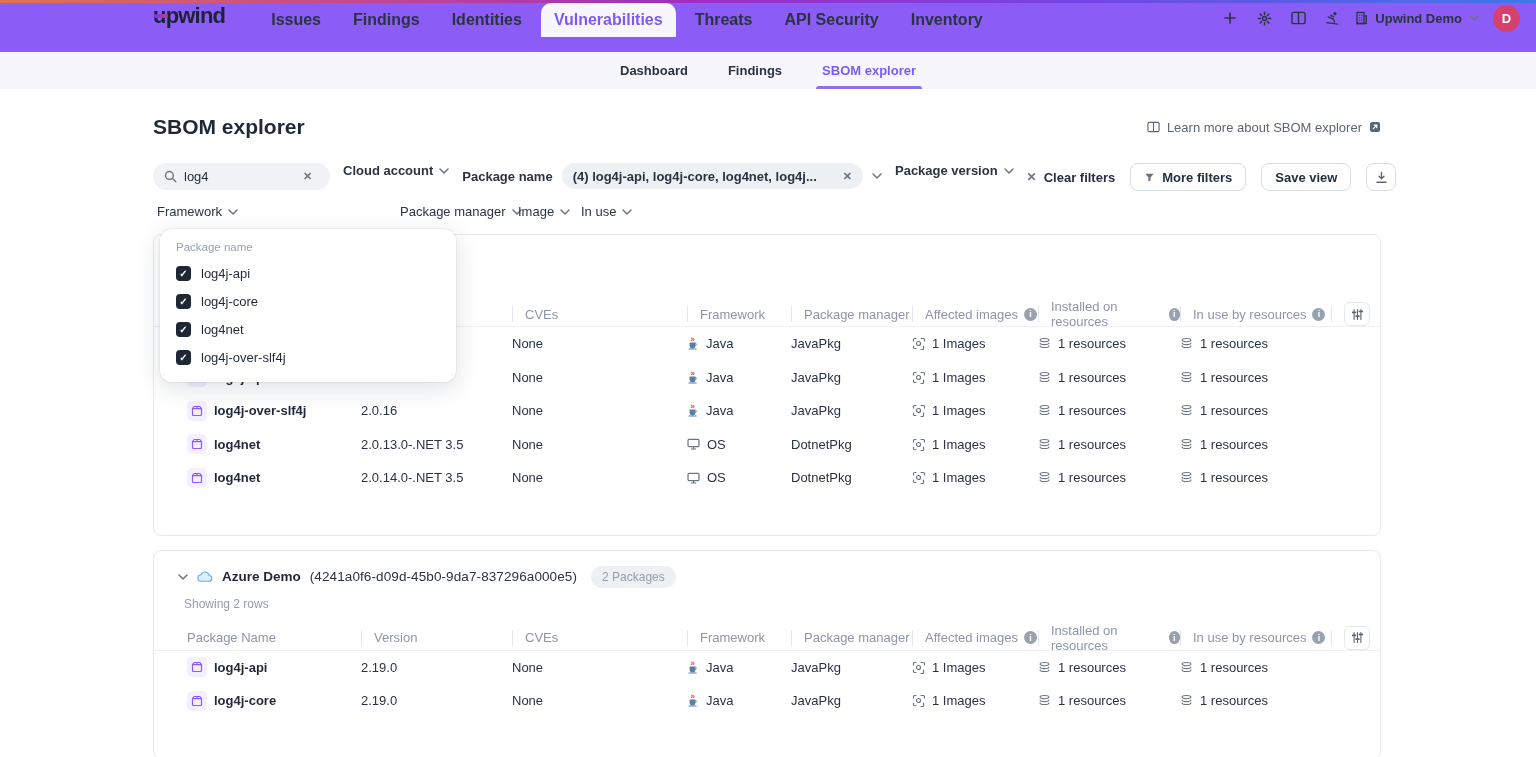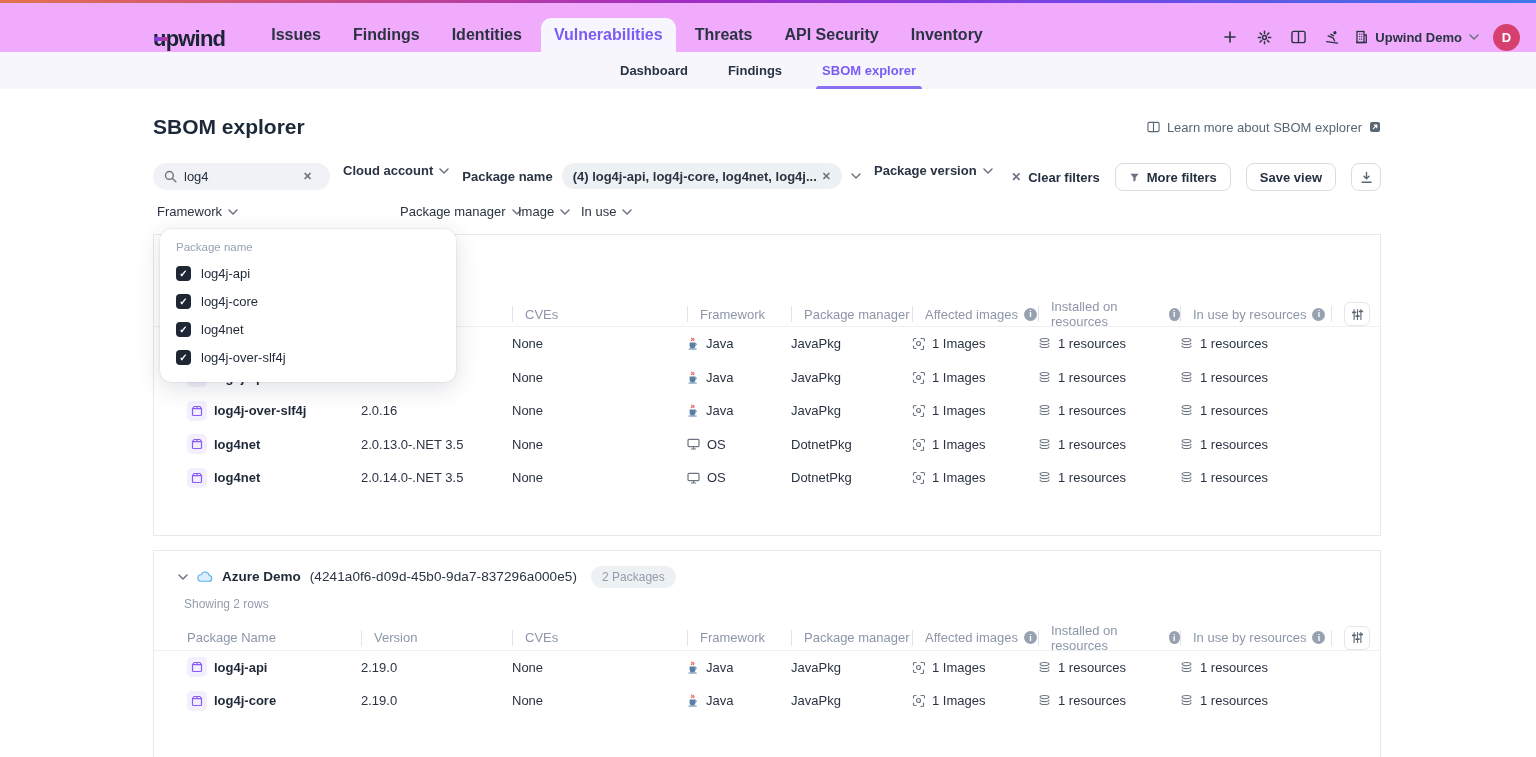--- a/index.html
+++ b/index.html
@@ -1,19 +1,19 @@
 <!DOCTYPE html>
 <html><head>
 <meta charset="utf-8">
 <style>
   *{box-sizing:border-box;margin:0;padding:0}
   body{width:1536px;height:757px;overflow:hidden;background:#fff;color:#252f3f;
        font-family:"Liberation Sans",sans-serif;position:relative}
   .topline{height:3px;background:linear-gradient(90deg,#e2734c 0%,#cd4f7e 18%,#a12cc4 45%,#7444e4 70%,#3d78e8 100%)}
-  .topbar{height:49px;display:flex;align-items:flex-end;background:#f0abfc;padding:0 16px 0 153px}
+  .topbar{height:49px;display:flex;align-items:flex-start;background:#8b5cf6;padding:0 16px 0 153px}
   .logo{display:flex;align-items:center;font-size:22px;font-weight:800;letter-spacing:-0.8px;color:#1b2434;
         position:relative;margin-right:33px;cursor:pointer}
   .logo::before{content:"";position:absolute;top:11px;left:1px;width:14px;height:3.5px;border-radius:2px;
         background:linear-gradient(90deg,#6d3bf5,#c13b8a)}
   .nav{display:flex;align-items:stretch;gap:6px}
   .nav-item{display:flex;align-items:center;padding:8px 13px;font-size:16px;font-weight:600;color:#2a3342;cursor:pointer;white-space:nowrap}
   .nav-item.active{color:#7a5cf5;background:#f7f5fd;border-radius:10px 10px 0 0}
   .topbar-right{margin-left:auto;display:flex;align-items:center;gap:4px;color:#2a3342}
   .tb-ic{width:30px;height:30px;display:flex;align-items:center;justify-content:center;color:#2a3342;cursor:pointer}
   .org{display:flex;align-items:center;gap:7px;font-size:13px;font-weight:700;margin-left:4px;cursor:pointer;white-space:nowrap}
@@ -28,30 +28,30 @@
   .page-title{font-size:21px;font-weight:700;color:#1d2839}
   .learn-more{display:flex;align-items:center;gap:7px;font-size:13px;color:#5b6675;cursor:pointer}
   .filter-row{display:flex;align-items:flex-start;margin-top:20px;height:28px;gap:13px}
   .search-box{width:177px;height:27px;background:#f0f2f5;border-radius:14px;display:flex;align-items:center;
         padding:0 11px;gap:7px;color:#6b7480;flex:none}
   .search-input{border:0;background:transparent;outline:0;font:13px "Liberation Sans",sans-serif;color:#252f3f;width:112px}
   .x{color:#6b7480;font-size:11px;cursor:pointer;font-weight:600}
   .f-label{font-size:13px;font-weight:700;color:#2a3342;display:flex;align-items:center;gap:6px;cursor:pointer;white-space:nowrap}
   .chev{color:#6b7480;display:flex;align-items:center}
   .pn-group{display:flex;align-items:center;gap:9px}
-  .chip{height:26px;background:#eef1f4;border-radius:13px;display:flex;align-items:center;gap:5px;padding:0 11px;
+  .chip{height:26px;background:#eef1f4;border-radius:13px;display:flex;align-items:center;gap:26px;padding:0 11px;
         font-size:13px;font-weight:600;color:#2a3342;white-space:nowrap;cursor:pointer}
   .right-cluster{margin-left:auto;display:flex;align-items:center;gap:15px}
   .clear-filters{display:flex;gap:7px;align-items:center;font-size:13px;font-weight:600;color:#252f3f;cursor:pointer;white-space:nowrap}
   .btn{height:28px;border:1px solid #d8dde4;border-radius:8px;background:#fff;display:flex;align-items:center;gap:7px;
         padding:0 13px;font-size:13px;font-weight:600;color:#252f3f;cursor:pointer;white-space:nowrap}
   .icon-btn{width:30px;padding:0;justify-content:center;color:#5b6675}
   .filter-row2{position:relative;height:16px;margin-top:13px;font-size:13px}
   .f2{position:absolute;top:0;display:flex;align-items:center;gap:6px;font-weight:500;color:#2a3342;white-space:nowrap;cursor:pointer}
-  .card{width:1228px;border:1px solid #e7e9ee;border-radius:0;margin-top:14px;background:#fff;padding-bottom:40px}
+  .card{width:1228px;border:1px solid #e7e9ee;border-radius:8px;margin-top:14px;background:#fff;padding-bottom:40px}
   .group-spacer{height:64px}
   .group-header{display:flex;align-items:center;gap:9px;padding:14px 0 0 24px;height:38px}
   .g-name{font-size:13.5px;font-weight:700;color:#1f2937}
   .g-id{font-size:13.5px;color:#2a3342;letter-spacing:.1px}
   .g-badge{background:#eef1f4;color:#939cab;font-size:12px;font-weight:500;border-radius:11px;padding:4px 11px;margin-left:5px}
   .g-showing{font-size:12px;color:#939cab;margin:8px 0 0 30px;height:14px}
   .tgrid{display:grid;grid-template-columns:174px 151px 175px 104px 121px 126px 142px 151px 1fr;
         padding:0 24px 0 33px;align-items:center}
   .thead{height:28px;font-size:13px;color:#8d96a8;border-bottom:1px solid #eef0f3}
   .thead.mt{margin-top:12px}

